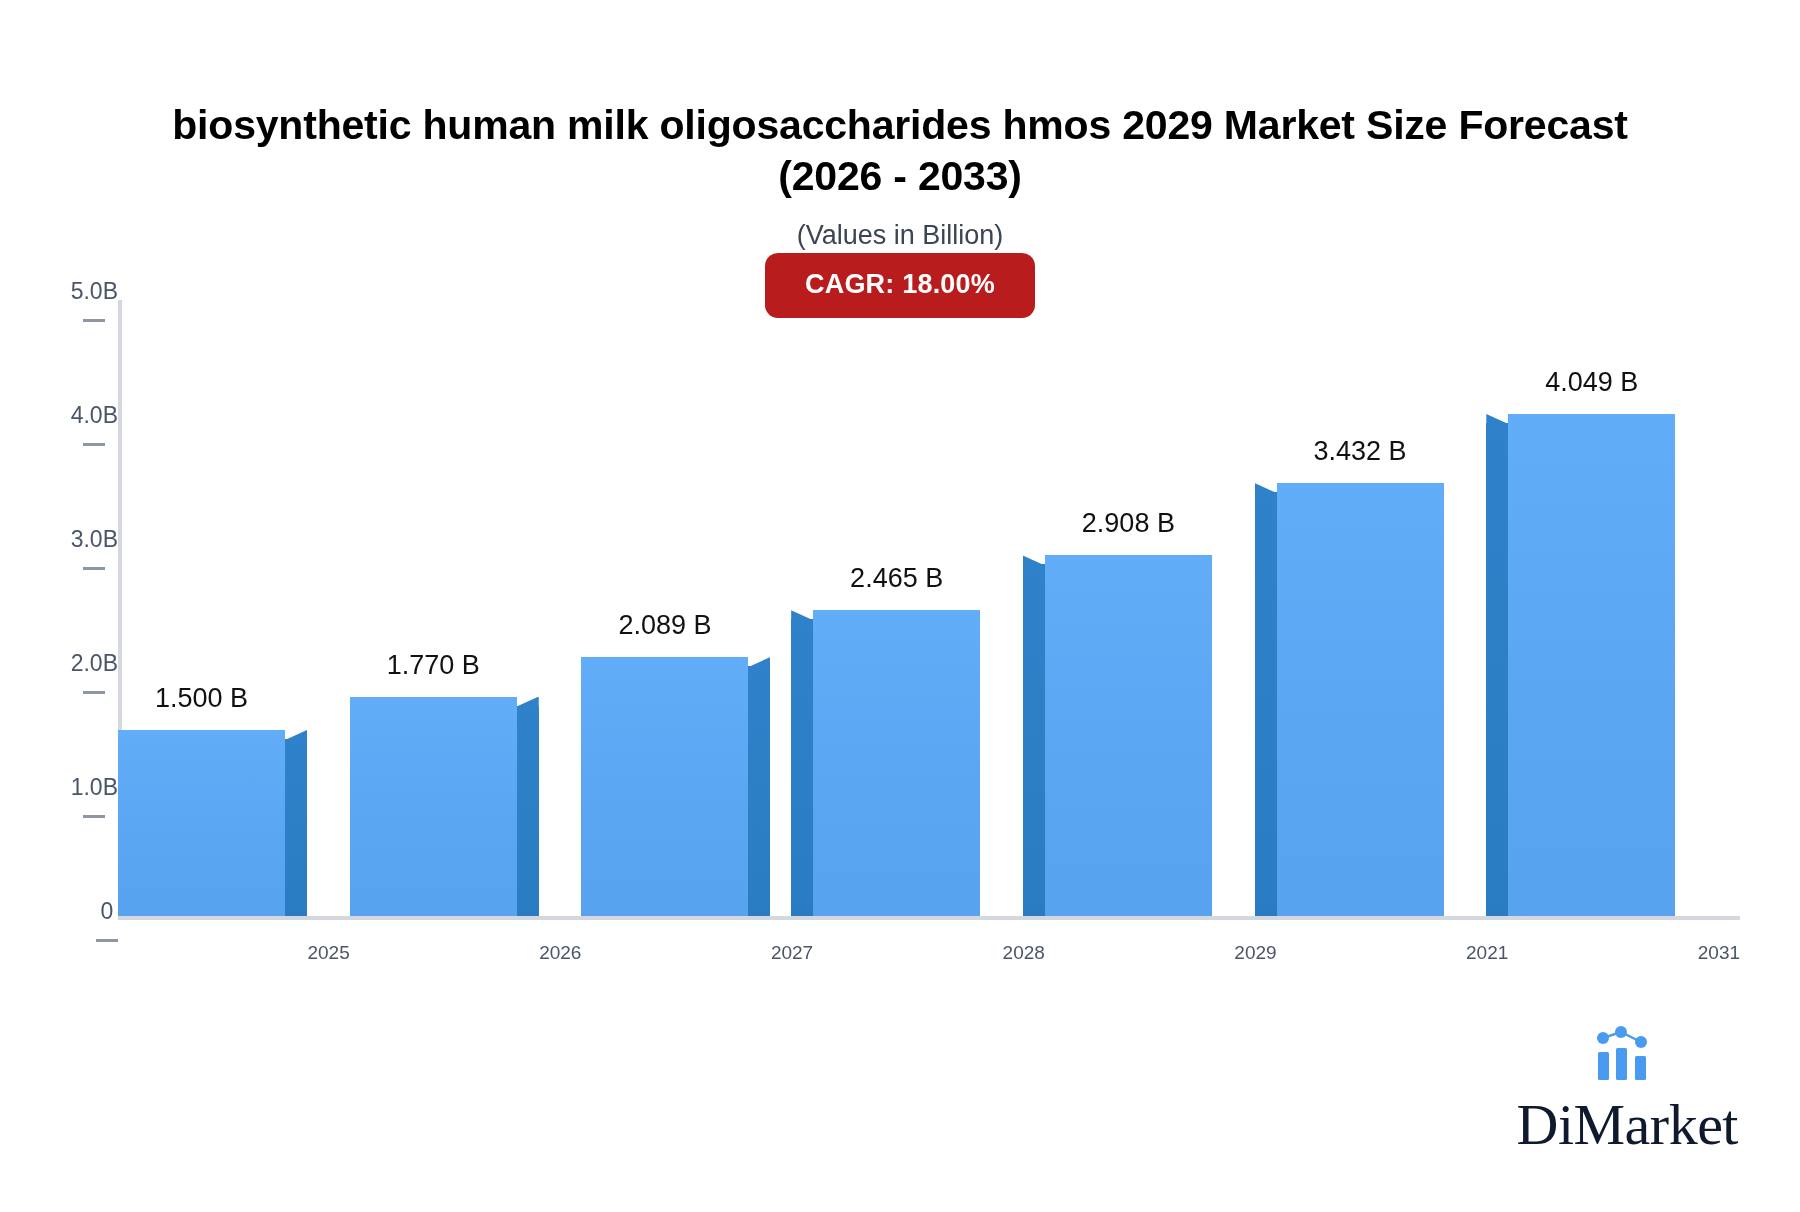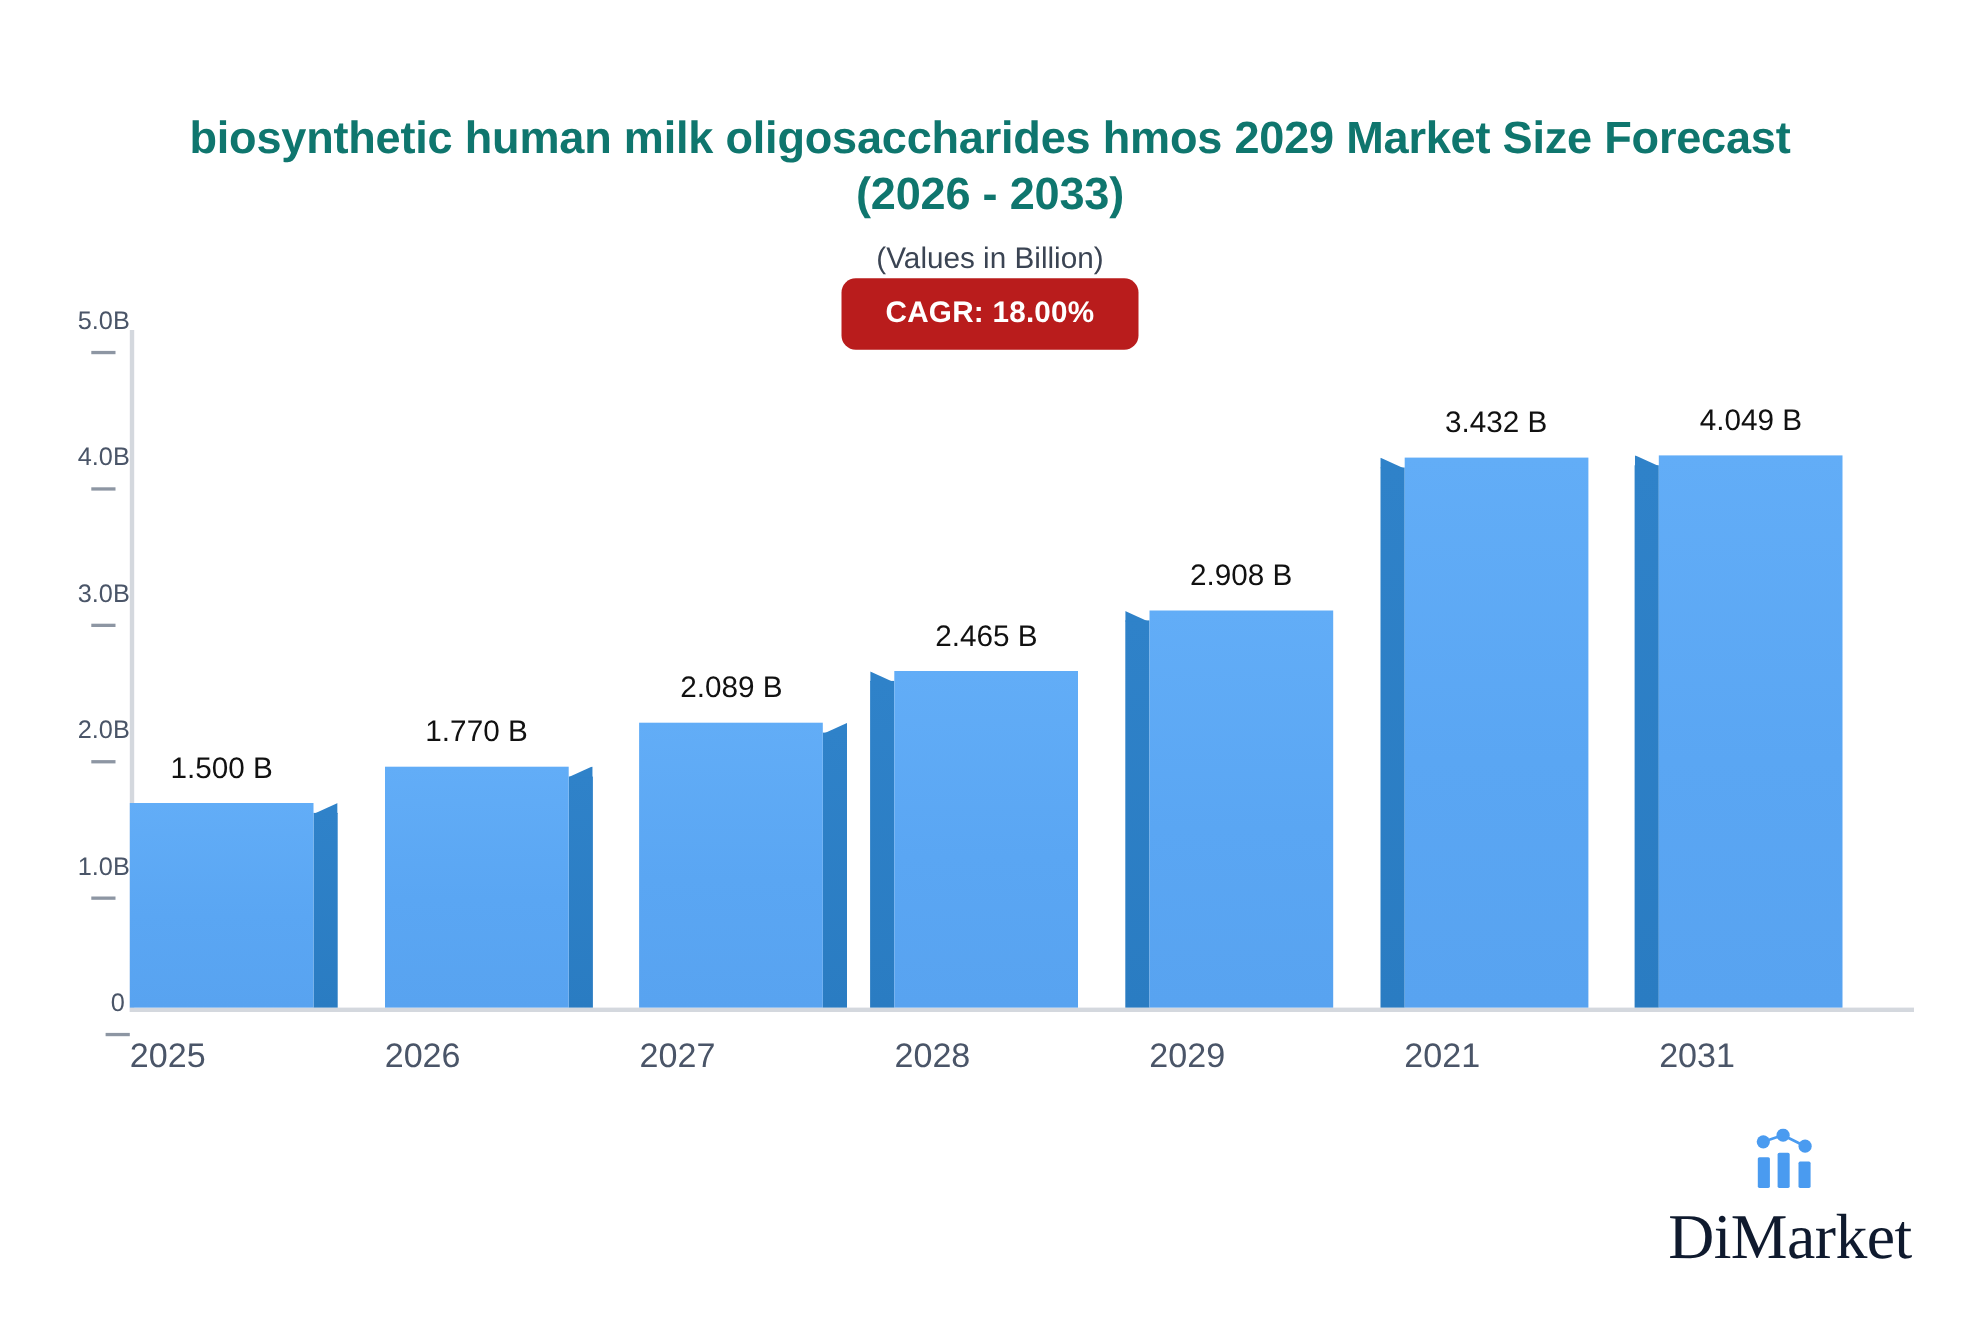--- a/index.html
+++ b/index.html
@@ -7,21 +7,21 @@
     width:1800px;height:1212px;background:#ffffff;
     font-family:"Liberation Sans","DejaVu Sans",sans-serif;
     overflow:hidden;position:relative;
   }
   .canvas{position:absolute;inset:0;}
 
   
   .header{position:absolute;left:0;top:0;width:1800px;text-align:center;}
   .title{
     margin:0;padding:0 116px;
-    font-size:41px;font-weight:bold;color:#0f766e;
+    font-size:41px;font-weight:bold;color:#000000;
     line-height:1.24;letter-spacing:-0.2px;
     padding-top:100px;
   }
   .subtitle{
     margin:0;padding-top:18px;
     font-size:27px;color:#3b4453;font-weight:normal;
   }
   .cagr-wrap{position:absolute;left:0;top:253px;width:1800px;text-align:center;}
   .cagr-badge{
     display:inline-block;
@@ -105,22 +105,22 @@
     position:absolute;left:50%;transform:translateX(-50%);
     bottom:100%;margin-bottom:16px;
     font-size:27px;color:#111111;white-space:nowrap;
     z-index:5;
   }
   .xlabels{
     position:absolute;left:0;top:100%;margin-top:22px;
     width:1622px;display:flex;
   }
   .xlabels .xl{
-    flex:1 1 0;text-align:left;
-    font-size:31px;color:#4a5568;
+    flex:1 1 0;text-align:right;
+    font-size:19px;color:#4a5568;
   }
 
   
   .logo{
     position:absolute;right:62px;bottom:58px;
     display:flex;align-items:center;gap:14px;flex-direction:column;
   }
   .logo-mark{display:block;}
   .logo-text{
     font-family:"Liberation Serif","DejaVu Serif",serif;
@@ -208,21 +208,21 @@
         </div>
         <div class="slot">
           <div class="bar left-depth" style="height: 360.592px;">
             <div class="side"></div>
             <div class="cap"></div>
             <div class="front"></div>
             <div class="value">2.908 B</div>
           </div>
         </div>
         <div class="slot">
-          <div class="bar left-depth" style="height: 500px;">
+          <div class="bar left-depth" style="height: 433px;">
             <div class="side"></div>
             <div class="cap"></div>
             <div class="front"></div>
             <div class="value">3.432 B</div>
           </div>
         </div>
         <div class="slot">
           <div class="bar left-depth" style="height: 502.076px;">
             <div class="side"></div>
             <div class="cap"></div>

